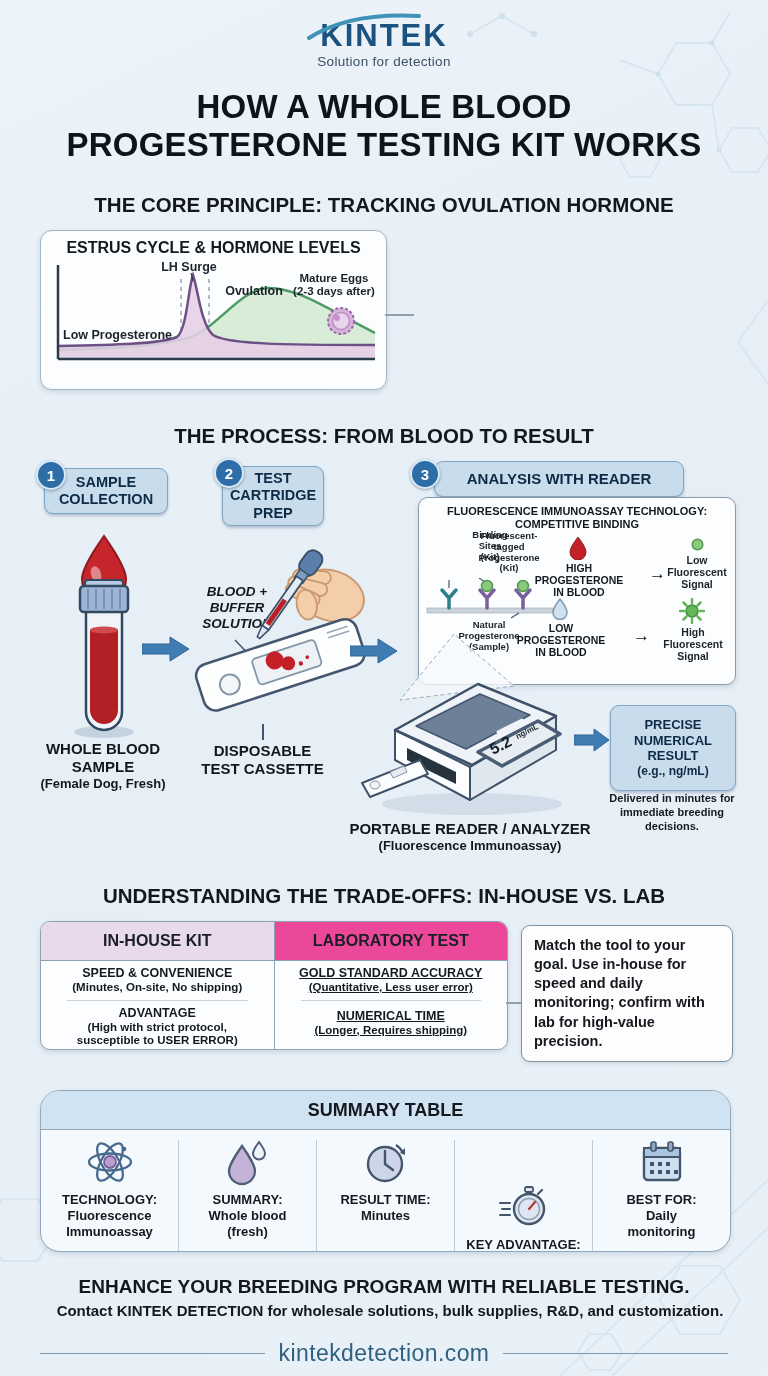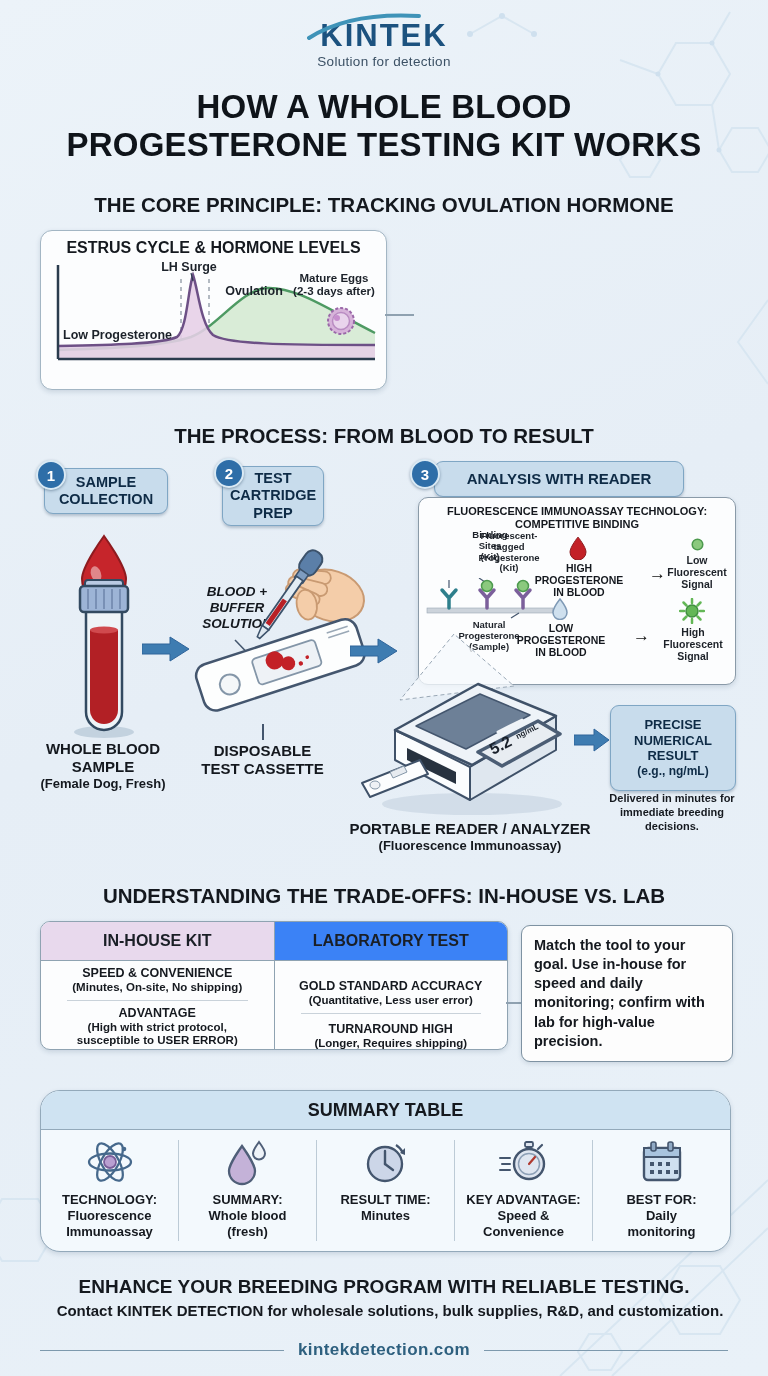--- a/index.html
+++ b/index.html
@@ -43,21 +43,21 @@
   .cmp-h{display:flex;align-items:center;justify-content:center;font-size:16px;font-weight:800;color:#1a1f26;height:38px;border-bottom:1.5px solid #8fa3b2;}
   .cmp-t{font-size:12.5px;font-weight:800;line-height:1.2;}
   .cmp-s{font-size:11.5px;font-weight:700;line-height:1.18;}
   .cmp-div{height:1px;background:#c9d2da;margin:5px 26px;}
   
   .sum-label{font-size:13px;font-weight:800;line-height:1.22;}
   .sum-value{font-size:13px;font-weight:700;line-height:1.22;}
   .vdiv{width:1px;background:#bccbd6;margin:10px 0;}
   
   .site-line{flex:1;border-top:1.5px solid #7d99ad;height:0;}
-  .site-text{font-size:17px;color:#2e607f;font-weight:700;letter-spacing:.4px;}
+  .site-text{font-size:23px;color:#2e607f;font-weight:400;letter-spacing:.4px;}
 </style>
 </head>
 <body>
 
 <div class="page">
 
   <svg class="bgdec" width="768" height="1376" viewBox="0 0 768 1376">
     <g fill="none" stroke="#d8e6f1" stroke-width="2">
       <path d="M730,74 L712,105 L676,105 L658,74 L676,43 L712,43 Z"></path>
       <path d="M771,150 L758,172 L732,172 L719,150 L732,128 L758,128 Z"></path>
@@ -322,36 +322,36 @@
 RESULT</div>
     <div class="c" style="font-size:12px;font-weight:700;margin-top:1px;">(e.g., ng/mL)</div>
   </div>
   <div class="abs z1 c" style="left:596px;top:792px;width:152px;font-size:11px;font-weight:700;line-height:1.25;">Delivered in minutes for immediate breeding decisions.</div>
 
   <div class="abs z1 c sec-title" style="top:884px;">UNDERSTANDING THE TRADE-OFFS: IN-HOUSE VS. LAB</div>
 
   <div class="abs z1 card" style="left:40px;top:921px;width:466px;height:127px;border-radius:10px;border-color:#8fa3b2;overflow:hidden;display:flex;flex-direction:column;">
     <div style="display:flex;">
       <div class="cmp-h" style="flex:1;background:#e8d9ed;border-right:1.5px solid #8fa3b2;">IN-HOUSE KIT</div>
-      <div class="cmp-h" style="flex:1;background:#3b82f6;">LABORATORY TEST</div>
+      <div class="cmp-h" style="flex:1;background:#ec4899;">LABORATORY TEST</div>
     </div>
     <div style="display:flex;flex:1;">
       <div class="c" style="flex:1;border-right:1.5px solid #8fa3b2;padding-top:5px;">
         <div class="cmp-t">SPEED &amp; CONVENIENCE</div>
         <div class="cmp-s">(Minutes, On-site, No shipping)</div>
         <div class="cmp-div"></div>
         <div class="cmp-t">ADVANTAGE</div>
         <div class="cmp-s pre">(High with strict protocol,
 susceptible to USER ERROR)</div>
       </div>
-      <div class="c" style="flex:1;padding-top:18px;">
+      <div class="c" style="flex:1;padding-top:5px;text-decoration:underline;">
         <div class="cmp-t">GOLD STANDARD ACCURACY</div>
         <div class="cmp-s">(Quantitative, Less user error)</div>
         <div class="cmp-div"></div>
-        <div class="cmp-t" style="margin-top:8px;">TURNAROUND HIGH</div>
+        <div class="cmp-t" style="margin-top:8px;">NUMERICAL TIME</div>
         <div class="cmp-s">(Longer, Requires shipping)</div>
       </div>
     </div>
   </div>
 
   <div class="abs z1 conn" style="left:506px;top:1002px;width:15px;"></div>
   <div class="abs z1 callout" style="left:521px;top:925px;width:186px;font-size:14.5px;line-height:1.32;">Match the tool to your goal. Use in-house for speed and daily monitoring; confirm with lab for high-value precision.</div>
 
   <div class="abs z1" style="left:40px;top:1090px;width:689px;height:160px;background:#f3f9fd;border:1.5px solid #93a9ba;border-radius:20px;box-shadow:0 2px 5px rgba(40,70,100,.16);overflow:hidden;display:flex;flex-direction:column;">
     <div class="c" style="height:38px;line-height:38px;background:#cfe3f2;border-bottom:1.5px solid #93a9ba;font-size:18px;font-weight:800;">SUMMARY TABLE</div>
@@ -386,21 +386,21 @@
           <circle cx="25" cy="28" r="17" fill="#ccd6e8" stroke="#44566e" stroke-width="2.4"></circle>
           <line x1="25" y1="28" x2="25" y2="15" stroke="#44566e" stroke-width="2.4" stroke-linecap="round"></line>
           <line x1="25" y1="28" x2="33" y2="34" stroke="#44566e" stroke-width="2.4" stroke-linecap="round"></line>
           <path d="M36,9 a18,18 0 0 1 7,8" fill="none" stroke="#44566e" stroke-width="2.2"></path>
           <polygon points="45,19 40,17 45,12" fill="#44566e"></polygon>
         </svg>
         <div class="sum-label">RESULT TIME:</div>
         <div class="sum-value pre">Minutes</div>
       </div>
       <div class="vdiv"></div>
-      <div class="c" style="flex:1;padding-top:6px;">
+      <div class="c" style="flex:1;padding-top:6px;margin-top:45px;">
         <svg width="52" height="52" viewBox="0 0 52 52">
           <g stroke="#44566e" stroke-width="2" stroke-linecap="round">
             <line x1="2" y1="22" x2="12" y2="22"></line>
               <line x1="4" y1="28" x2="12" y2="28"></line>
               <line x1="2" y1="34" x2="12" y2="34"></line>
           </g>
           <rect x="27" y="6" width="8" height="5" rx="1.5" fill="#dfe6f0" stroke="#44566e" stroke-width="1.8"></rect>
           <line x1="40" y1="13" x2="44" y2="9" stroke="#44566e" stroke-width="2.2" stroke-linecap="round"></line>
           <circle cx="31" cy="28" r="15" fill="#dfe6f0" stroke="#44566e" stroke-width="2.4"></circle>
           <circle cx="31" cy="28" r="10.5" fill="none" stroke="#8da0b6" stroke-width="1.5"></circle>

